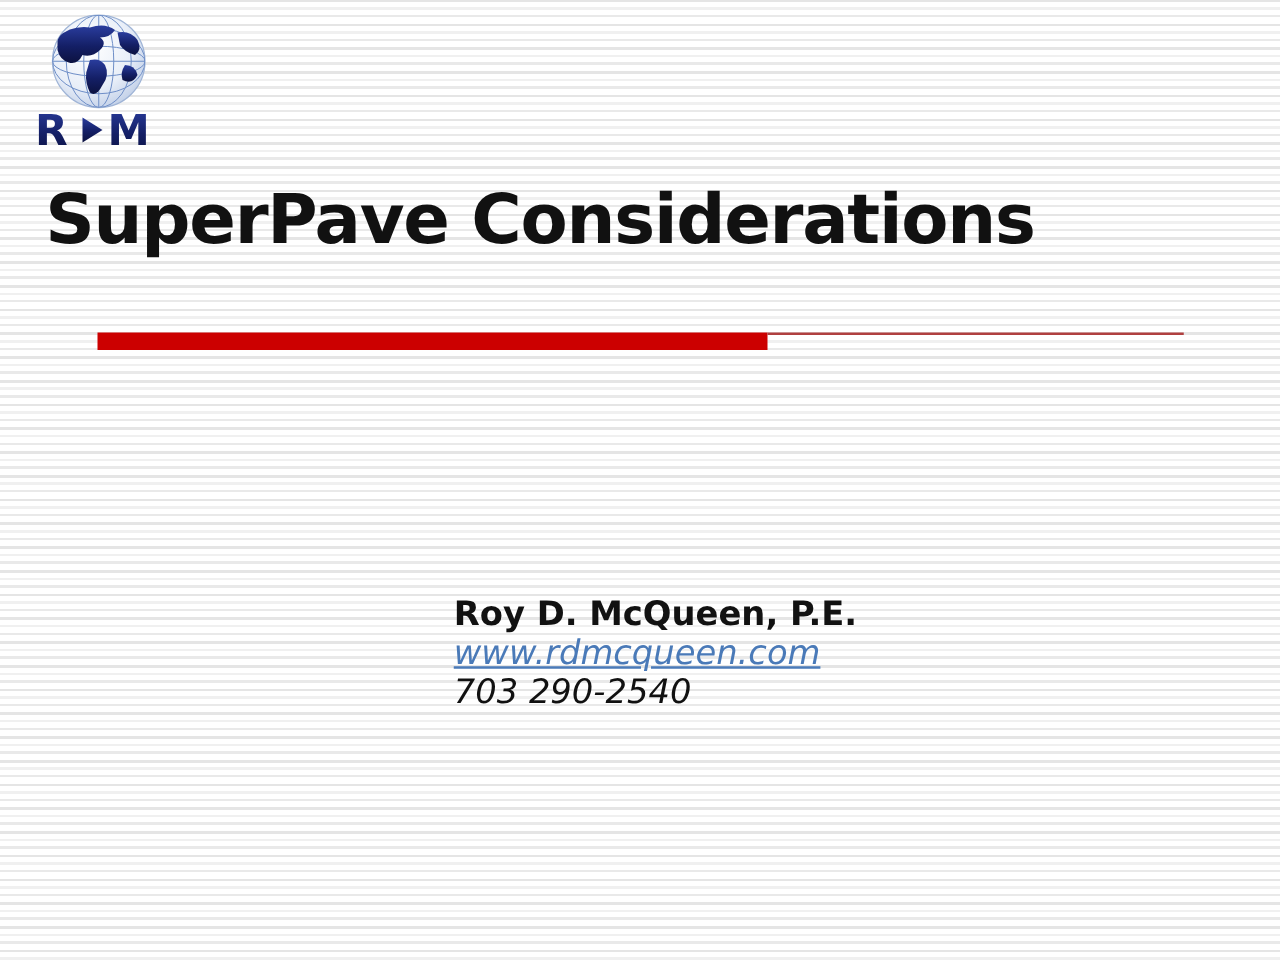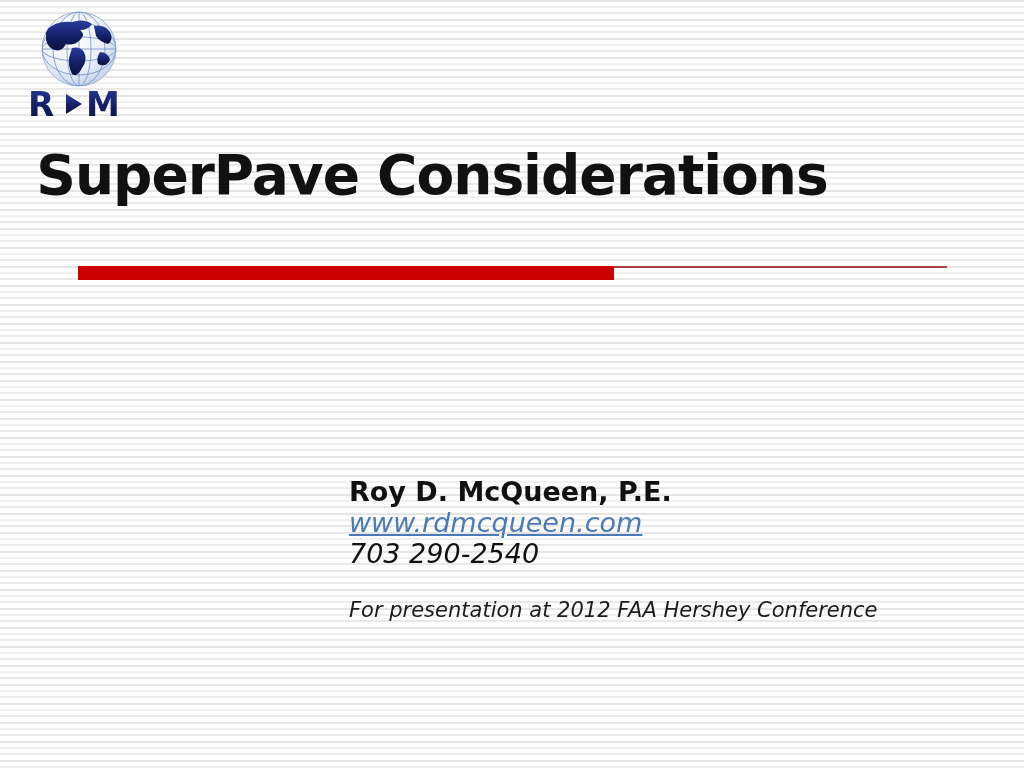--- a/index.html
+++ b/index.html
@@ -61,21 +61,21 @@
   .divider-line {
     position: absolute;
     left: 614px;
     top: 266px;
     width: 333px;
     height: 2px;
     background: var(--thin-red);
   }
   .contact {
     position: absolute;
-    left: 349px;
+    left: 363px;
     top: 476px;
     font-size: 27px;
     line-height: 31px;
     color: var(--text-black);
   }
   .contact .name {
     font-weight: bold;
     font-style: normal;
   }
   .contact .company,
@@ -148,16 +148,15 @@
 
   <div class="divider-bar"></div>
   <div class="divider-line"></div>
 
   <div class="contact">
     <div class="name">Roy D. McQueen, P.E.</div>
     <div class="website">
       <a>www.rdmcqueen.com</a>
     </div>
     <div class="phone">703 290-2540</div>
-    <div class="note">For presentation at 2012 FAA Hershey Conference</div>
   </div>
 
 </div>
 
 </body></html>

